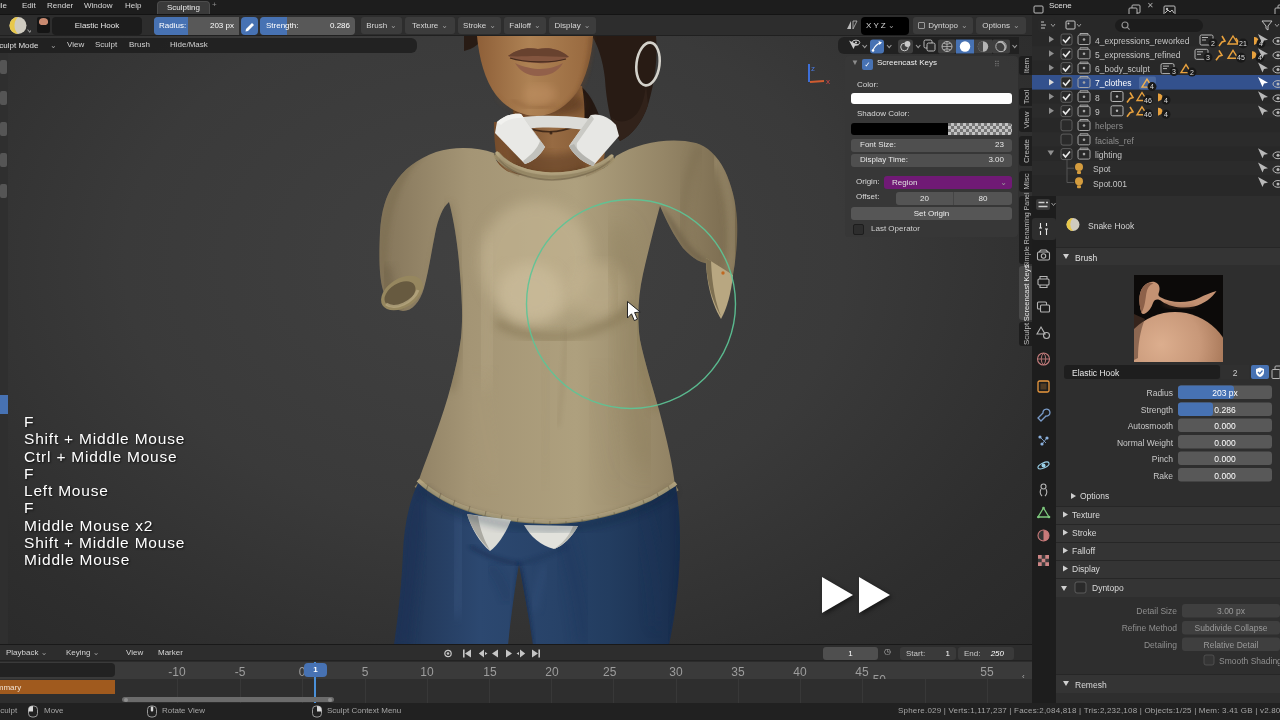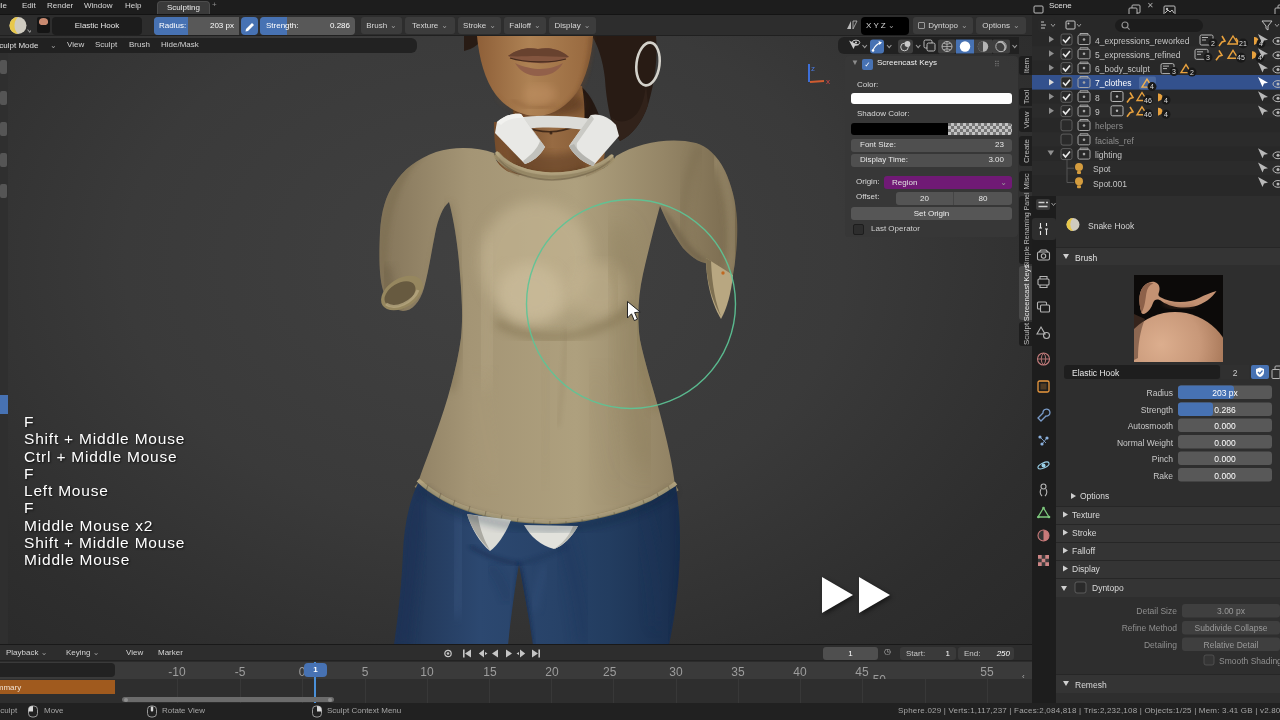--- a/index.html
+++ b/index.html
@@ -372,21 +372,21 @@
       <path d="M627.5,265.5 l0,16.5 4,-4.2 2.8,6.8 3.2,-1.4 -2.9,-6.6 5.6,-0.6 z" fill="#fff" stroke="#222" stroke-width="1"></path>
     </svg>
   </div>
 
   <div class="abs" style="left:0;top:38px;width:417px;height:15px;background:rgba(33,33,33,0.95);border-radius:0 6px 6px 0;"></div>
   <div class="abs" style="left:-6px;top:39.5px;width:68px;height:12px;color:#e0e0e0;font-size:8px;line-height:12px;">Sculpt Mode</div>
   <div class="abs" style="left:50px;top:38px;color:#9a9a9a;font-size:8px;line-height:15px;">⌄</div>
   <div class="abs" style="left:67px;top:39.5px;color:#d2d2d2;font-size:8px;">View</div>
   <div class="abs" style="left:95px;top:39.5px;color:#d2d2d2;font-size:8px;">Sculpt</div>
   <div class="abs" style="left:129px;top:39.5px;color:#d2d2d2;font-size:8px;">Brush</div>
-  <div class="abs" style="left:161px;top:39.5px;color:#d2d2d2;font-size:8px;">Hide/Mask</div>
+  <div class="abs" style="left:170px;top:39.5px;color:#d2d2d2;font-size:8px;">Hide/Mask</div>
 
   <div class="abs" style="left:838px;top:37px;width:181px;height:17px;background:rgba(33,33,33,0.95);border-radius:6px 0 0 6px;"></div>
   <div class="abs" style="left:846px;top:39px;">
     <svg width="173" height="15">
       <path d="M3 1.5 l4.5 8.5 1.5-3.2 3.8-0.5z" fill="#c9c9c9"></path>
       <ellipse cx="10" cy="3.5" rx="3.8" ry="2.4" fill="none" stroke="#c9c9c9" stroke-width="1"></ellipse>
       <circle cx="10" cy="3.5" r="1.1" fill="#c9c9c9"></circle>
       <path d="M16.5 6 l2.2 2.6 2.2-2.6" fill="none" stroke="#999" stroke-width="1.1"></path>
       <rect x="24" y="0.5" width="14" height="14" rx="3" fill="#4772b3"></rect>
       <path d="M27 11 Q30 5 34.5 4" fill="none" stroke="#fff" stroke-width="1.2"></path>
@@ -503,21 +503,21 @@
     </g>
   </svg>
   <div class="abs" style="left:823px;top:646.5px;width:55px;height:13.5px;background:#4f4f4f;border-radius:3px;color:#fff;font-size:8px;line-height:13.5px;text-align:center;">1</div>
   <div class="abs" style="left:884px;top:647px;color:#b5b5b5;font-size:8px;">◷</div>
   <div class="abs" style="left:900px;top:646.5px;width:56px;height:13.5px;background:#3a3a3a;border-radius:3px;">
     <span class="abs" style="left:6px;color:#cacaca;font-size:8px;line-height:13.5px;">Start:</span>
     <span class="abs" style="right:6px;color:#fff;font-size:8px;line-height:13.5px;">1</span>
   </div>
   <div class="abs" style="left:958px;top:646.5px;width:56px;height:13.5px;background:#3a3a3a;border-radius:3px;">
     <span class="abs" style="left:6px;color:#cacaca;font-size:8px;line-height:13.5px;">End:</span>
-    <span class="abs" style="right:4px;color:#fff;font-size:8px;line-height:13.5px;font-style:italic;">250</span>
+    <span class="abs" style="right:10px;color:#fff;font-size:8px;line-height:13.5px;font-style:italic;">250</span>
   </div>
 
   <div class="abs" style="left:0;top:662px;width:1032px;height:17px;background:#3a3a3a;"></div>
   <div class="abs" style="left:0;top:665px;width:1032px;height:12px;font-size:12px;color:#9d9d9d;">
     <span class="abs" style="left:164px;width:26px;text-align:center;">-10</span>
     <span class="abs" style="left:227px;width:26px;text-align:center;">-5</span>
     <span class="abs" style="left:289px;width:26px;text-align:center;">0</span>
     <span class="abs" style="left:352px;width:26px;text-align:center;">5</span>
     <span class="abs" style="left:414px;width:26px;text-align:center;">10</span>
     <span class="abs" style="left:477px;width:26px;text-align:center;">15</span>

